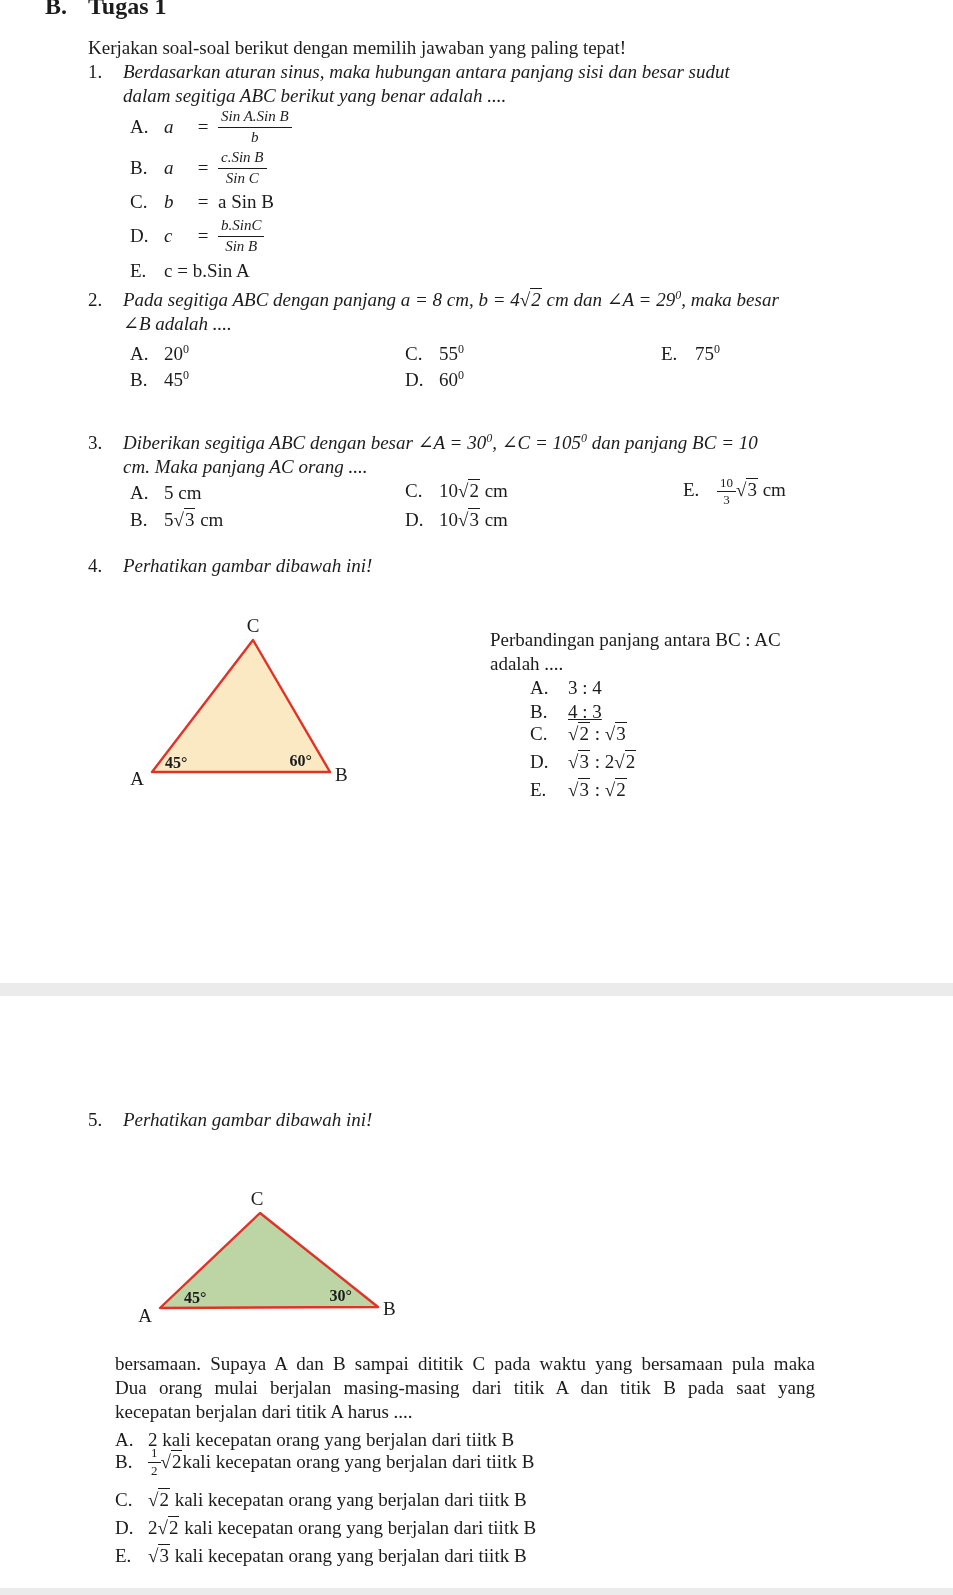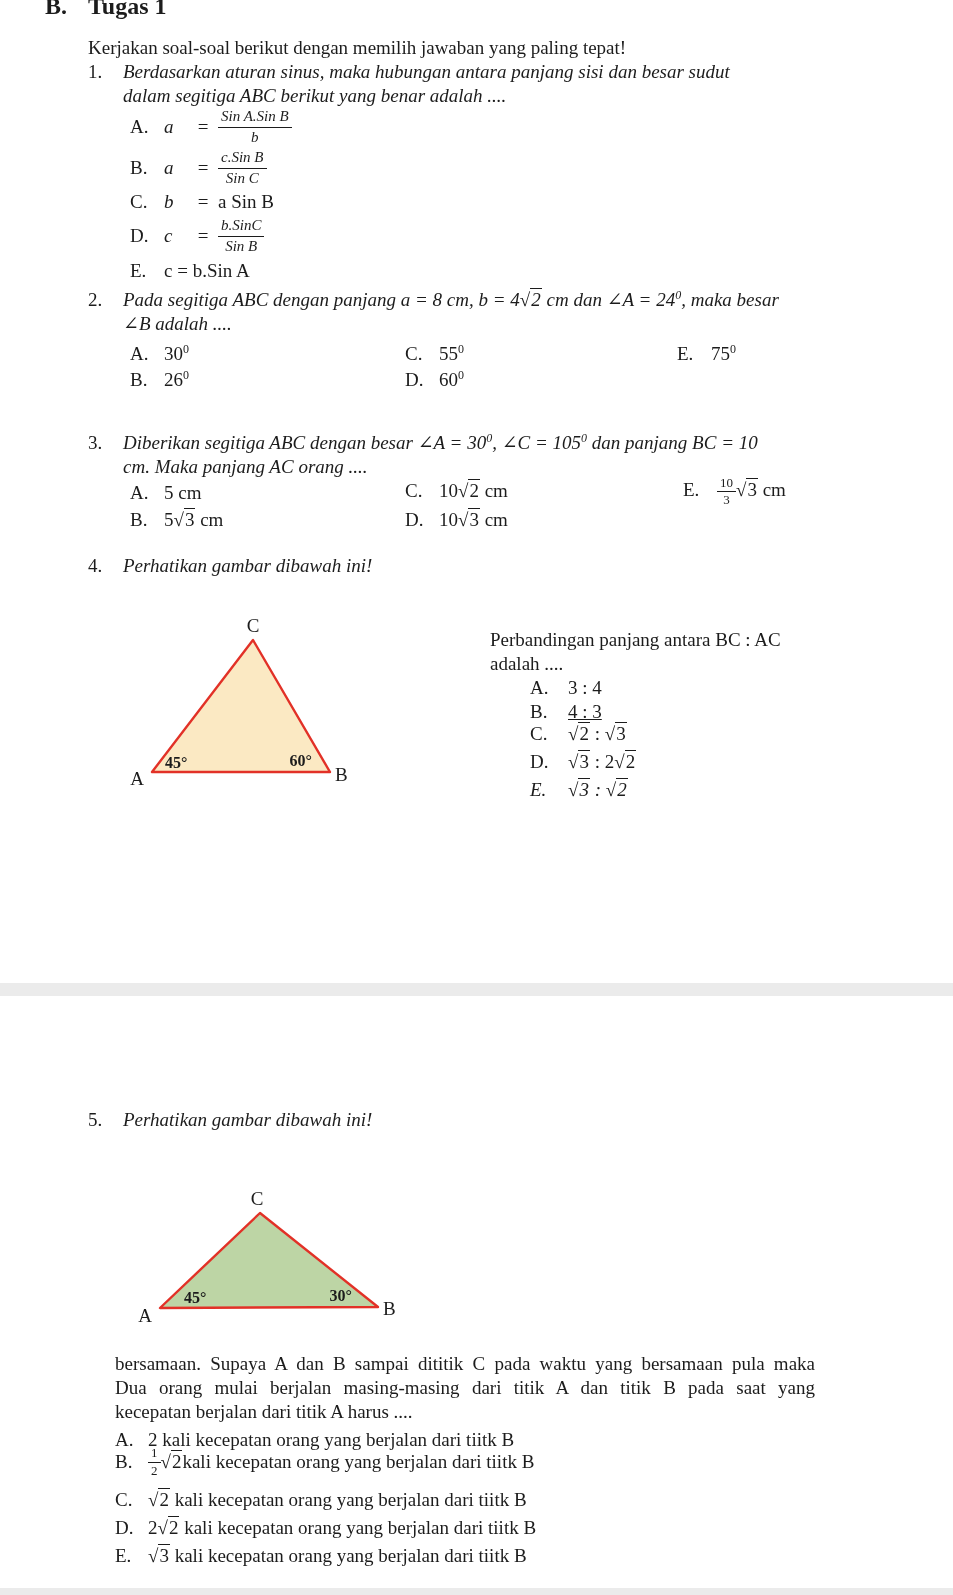--- a/index.html
+++ b/index.html
@@ -107,30 +107,30 @@
     </div>
     <div class="q1row h27">
       <span class="olet">E.</span>
       <span>c = b.Sin A</span>
     </div>
   </div>
 
   <div class="qrow" style="top:288px;">
     <span class="qnum">2.</span>
     <div class="qtext">
-      <div><span>Pada segitiga ABC dengan panjang a = 8 cm, b = 4</span><span class="r"><span class="rd">2</span></span><span> cm dan ∠A = 24</span><sup class="deg">0</sup><span>, maka besar</span></div>
+      <div><span>Pada segitiga ABC dengan panjang a = 8 cm, b = 4</span><span class="r"><span class="rd">2</span></span><span> cm dan ∠A = 29</span><sup class="deg">0</sup><span>, maka besar</span></div>
       <div>∠B adalah ....</div>
     </div>
   </div>
 
-  <div class="cell" style="left:130px;top:342px;"><span class="olet">A.</span><span>30</span><sup class="deg">0</sup></div>
-  <div class="cell" style="left:130px;top:368px;"><span class="olet">B.</span><span>26</span><sup class="deg">0</sup></div>
+  <div class="cell" style="left:130px;top:342px;"><span class="olet">A.</span><span>20</span><sup class="deg">0</sup></div>
+  <div class="cell" style="left:130px;top:368px;"><span class="olet">B.</span><span>45</span><sup class="deg">0</sup></div>
   <div class="cell" style="left:405px;top:342px;"><span class="olet">C.</span><span>55</span><sup class="deg">0</sup></div>
   <div class="cell" style="left:405px;top:368px;"><span class="olet">D.</span><span>60</span><sup class="deg">0</sup></div>
-  <div class="cell" style="left:677px;top:342px;"><span class="olet">E.</span><span>75</span><sup class="deg">0</sup></div>
+  <div class="cell" style="left:661px;top:342px;"><span class="olet">E.</span><span>75</span><sup class="deg">0</sup></div>
 
   <div class="qrow" style="top:431px;">
     <span class="qnum">3.</span>
     <div class="qtext">
       <div><span>Diberikan segitiga ABC dengan besar ∠A = 30</span><sup class="deg">0</sup><span>, ∠C = 105</span><sup class="deg">0</sup><span> dan panjang BC = 10</span></div>
       <div>cm.  Maka panjang AC  orang ....</div>
     </div>
   </div>
 
   <div class="cell" style="left:130px;top:481px;"><span class="olet">A.</span><span>5 cm</span></div>
@@ -157,21 +157,21 @@
 
   <div class="cell" style="left:490px;top:628px;">
     <div>Perbandingan panjang antara BC : AC</div>
     <div>adalah ....</div>
   </div>
 
   <div class="cell cell38" style="left:530px;top:676px;"><span class="olet">A.</span><span>3 : 4</span></div>
   <div class="cell cell38" style="left:530px;top:700px;text-decoration:underline;"><span class="olet">B.</span><span>4 : 3</span></div>
   <div class="cell cell38" style="left:530px;top:722px;"><span class="olet">C.</span><span class="r"><span class="rd">2</span></span><span> : </span><span class="r"><span class="rd">3</span></span></div>
   <div class="cell cell38" style="left:530px;top:750px;"><span class="olet">D.</span><span class="r"><span class="rd">3</span></span><span> : </span><span>2</span><span class="r"><span class="rd">2</span></span></div>
-  <div class="cell cell38" style="left:530px;top:778px;font-style:italic;"><span class="olet">E.</span><span class="r"><span class="rd">3</span></span><span> : </span><span class="r"><span class="rd">2</span></span></div>
+  <div class="cell cell38" style="left:530px;top:778px;"><span class="olet">E.</span><span class="r"><span class="rd">3</span></span><span> : </span><span class="r"><span class="rd">2</span></span></div>
 
   <div class="band band1"></div>
   <div class="band band2"></div>
 
   <div class="qrow" style="top:1108px;">
     <span class="qnum">5.</span>
     <div class="qtext">
       <div>Perhatikan gambar dibawah ini!</div>
     </div>
   </div>

